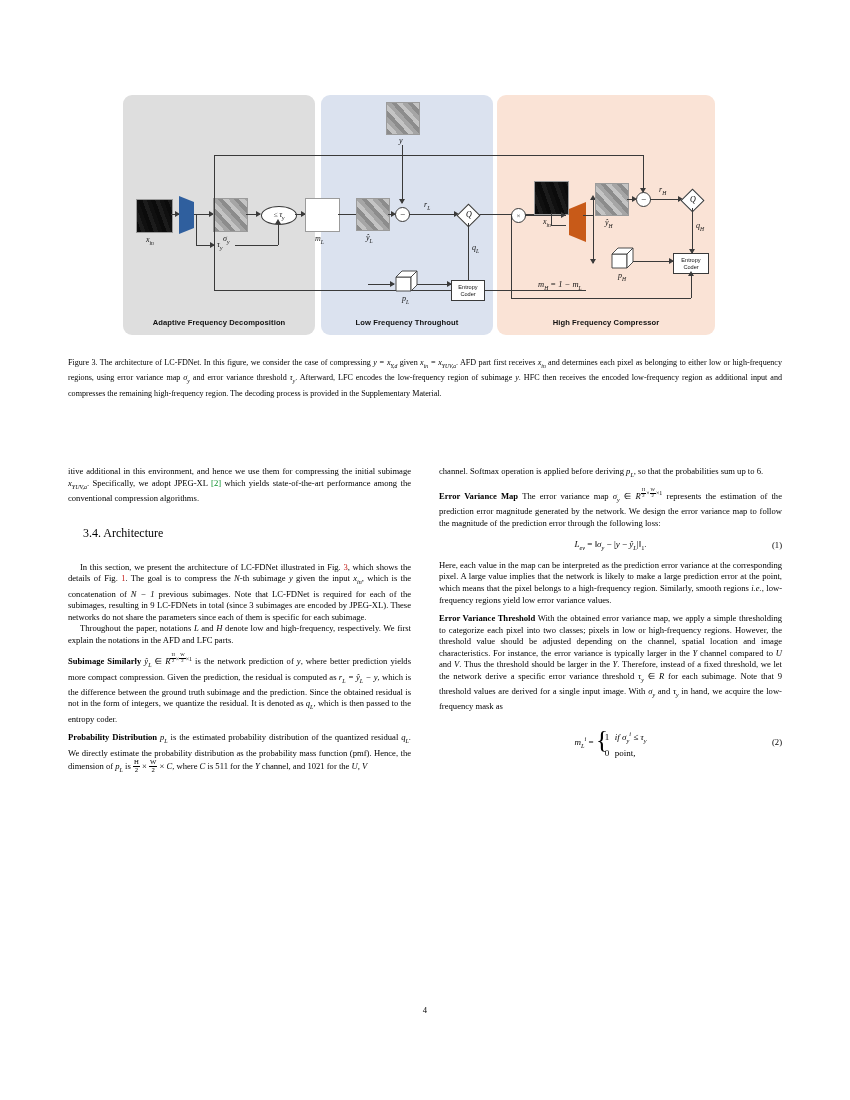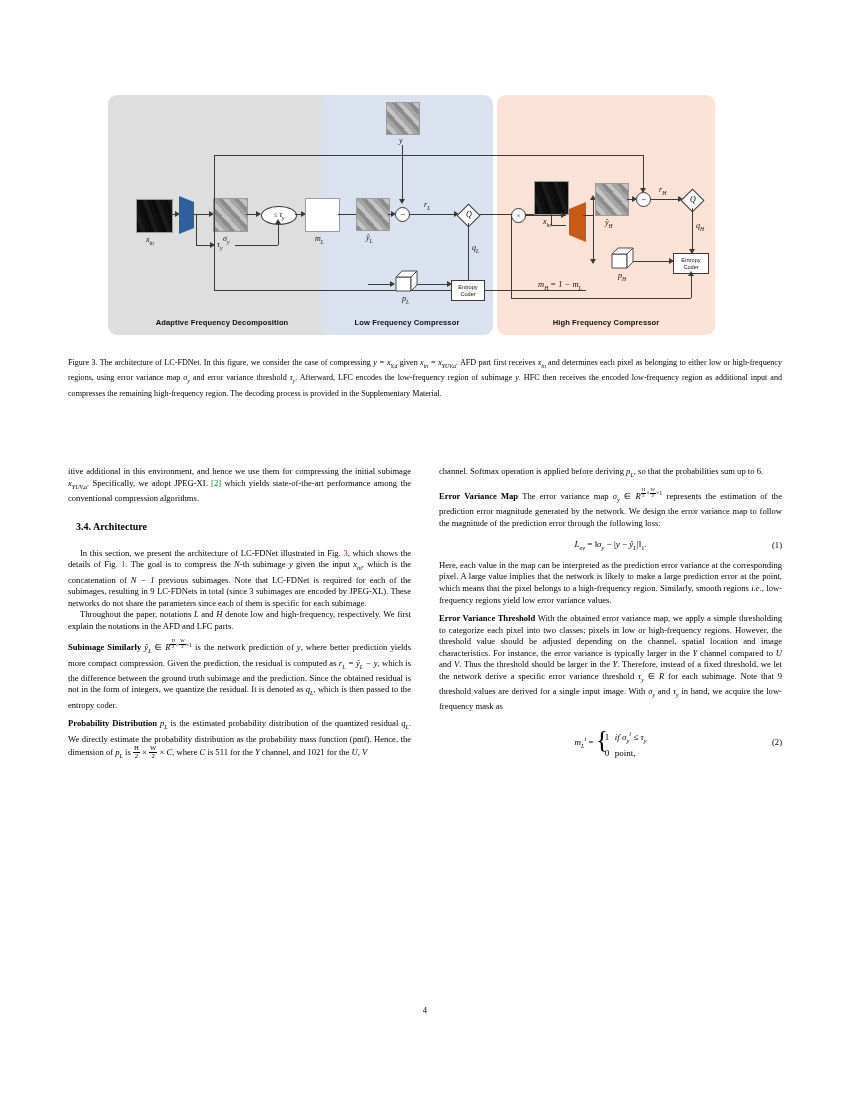--- a/index.html
+++ b/index.html
@@ -23,21 +23,21 @@
     top: 95px;
     width: 714px;
     height: 255px;
   }
   .panel {
     position: absolute;
     top: 0;
     height: 240px;
     border-radius: 9px;
   }
-  #panel-afd  { left: 40px;  width: 192px; background: #dedede; padding-left: 36px; }
+  #panel-afd  { left: 55px;  width: 192px; background: #dedede; }
   #panel-lfc  { left: 253px; width: 172px; background: #dbe2ef; }
   #panel-hfc  { left: 429px; width: 218px; background: #fae3d6; }
 
   .panel-label {
     position: absolute;
     bottom: 8px;
     left: 0;
     width: 100%;
     text-align: center;
     font-family: "Liberation Sans", sans-serif;
@@ -204,23 +204,23 @@
   #col-left  { left: 68px; }
   #col-right { left: 439px; }
 
   .col p { margin: 0; text-indent: 12px; }
   .col p.noind { text-indent: 0; }
   .col p + p { margin-top: 0; }
   .gap { height: 7px; }
   .secgap { height: 9px; }
 
   h3.sec {
-    font-size: 10px;
-    font-weight: bold;
-    margin: 8px;
+    font-size: 12px;
+    font-weight: normal;
+    margin: 15px;
     font-family: "Liberation Serif", serif;
   }
   .runin { font-weight: bold; }
   .cite-g { color: #0a8f2a; }
   .cite-r { color: #c21b17; }
   i.m { font-style: italic; }
 
   .eq {
     display: block;
     text-align: center;
@@ -277,21 +277,21 @@
 </style>
 </head>
 <body>
 
 <div id="figure-area">
 
   <div class="panel" id="panel-afd">
     <div class="panel-label">Adaptive Frequency Decomposition</div>
   </div>
   <div class="panel" id="panel-lfc">
-    <div class="panel-label">Low Frequency Compressor</div>
+    <div class="panel-label">Low Frequency Throughout</div>
   </div>
   <div class="panel" id="panel-hfc">
     <div class="panel-label">High Frequency Compressor</div>
   </div>
 
   <div class="thumb dark" style="left:68px; top:104px; width:35px; height:32px;"></div>
   <div class="mlab" style="left:78px; top:140px;">
     <span>x</span><sub>in</sub>
   </div>
 

